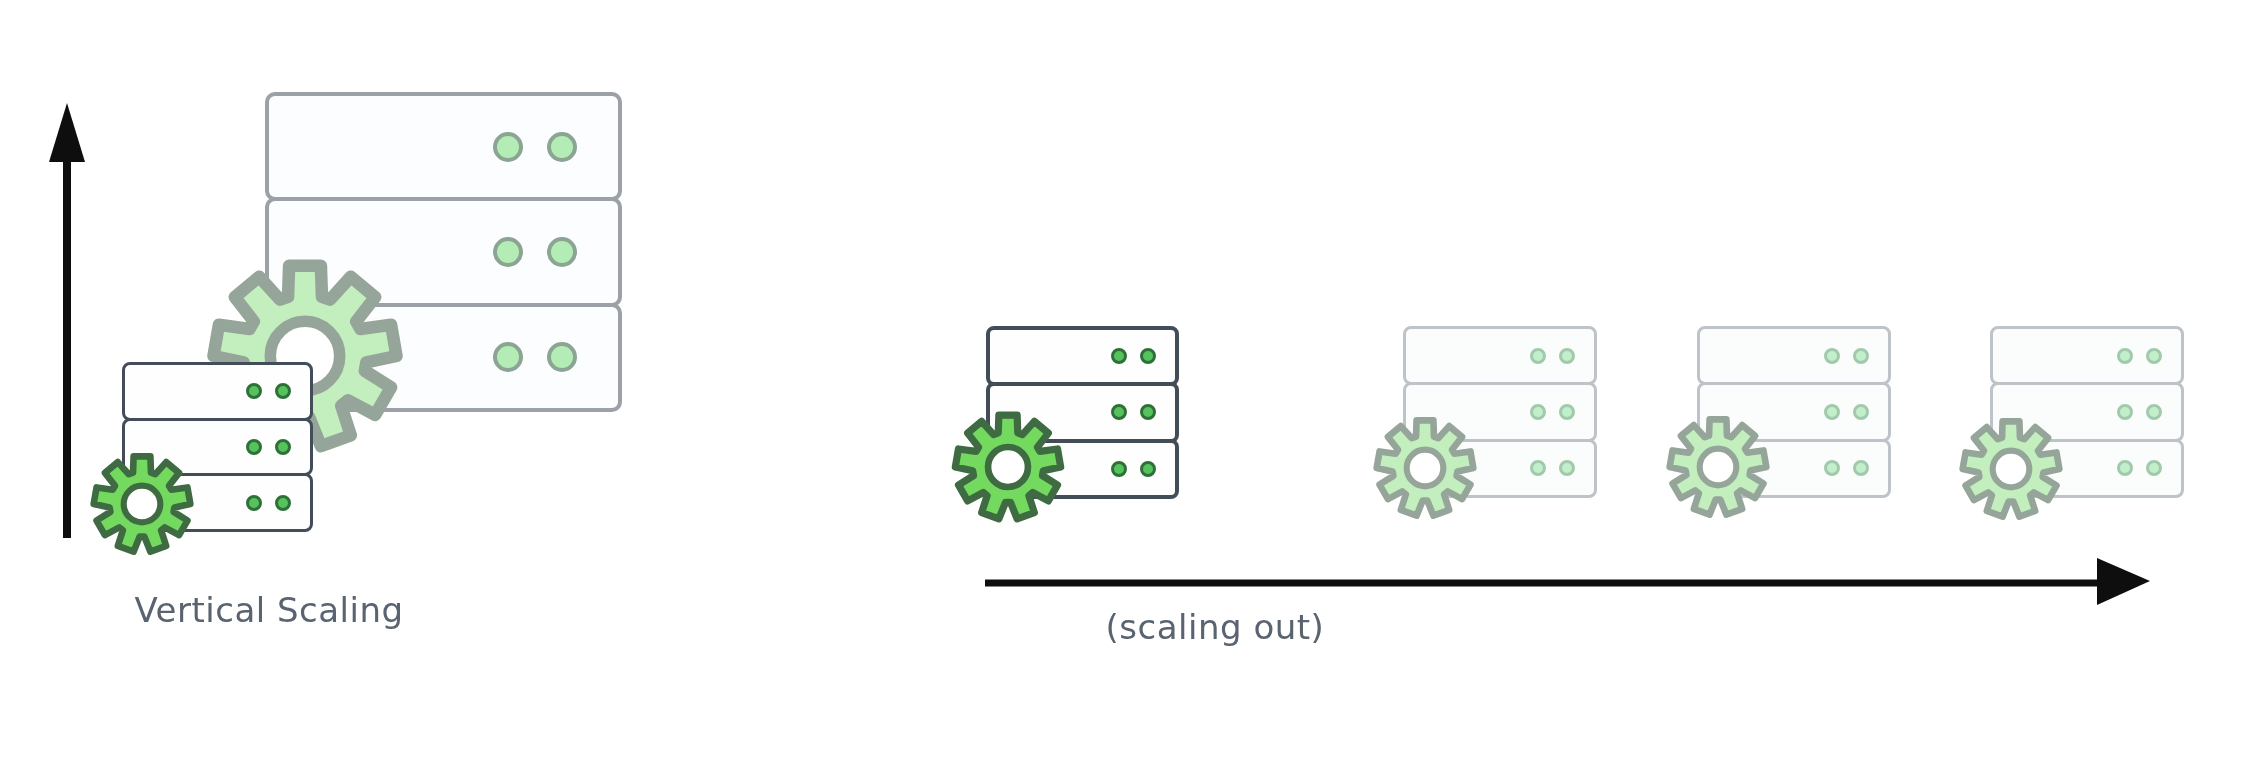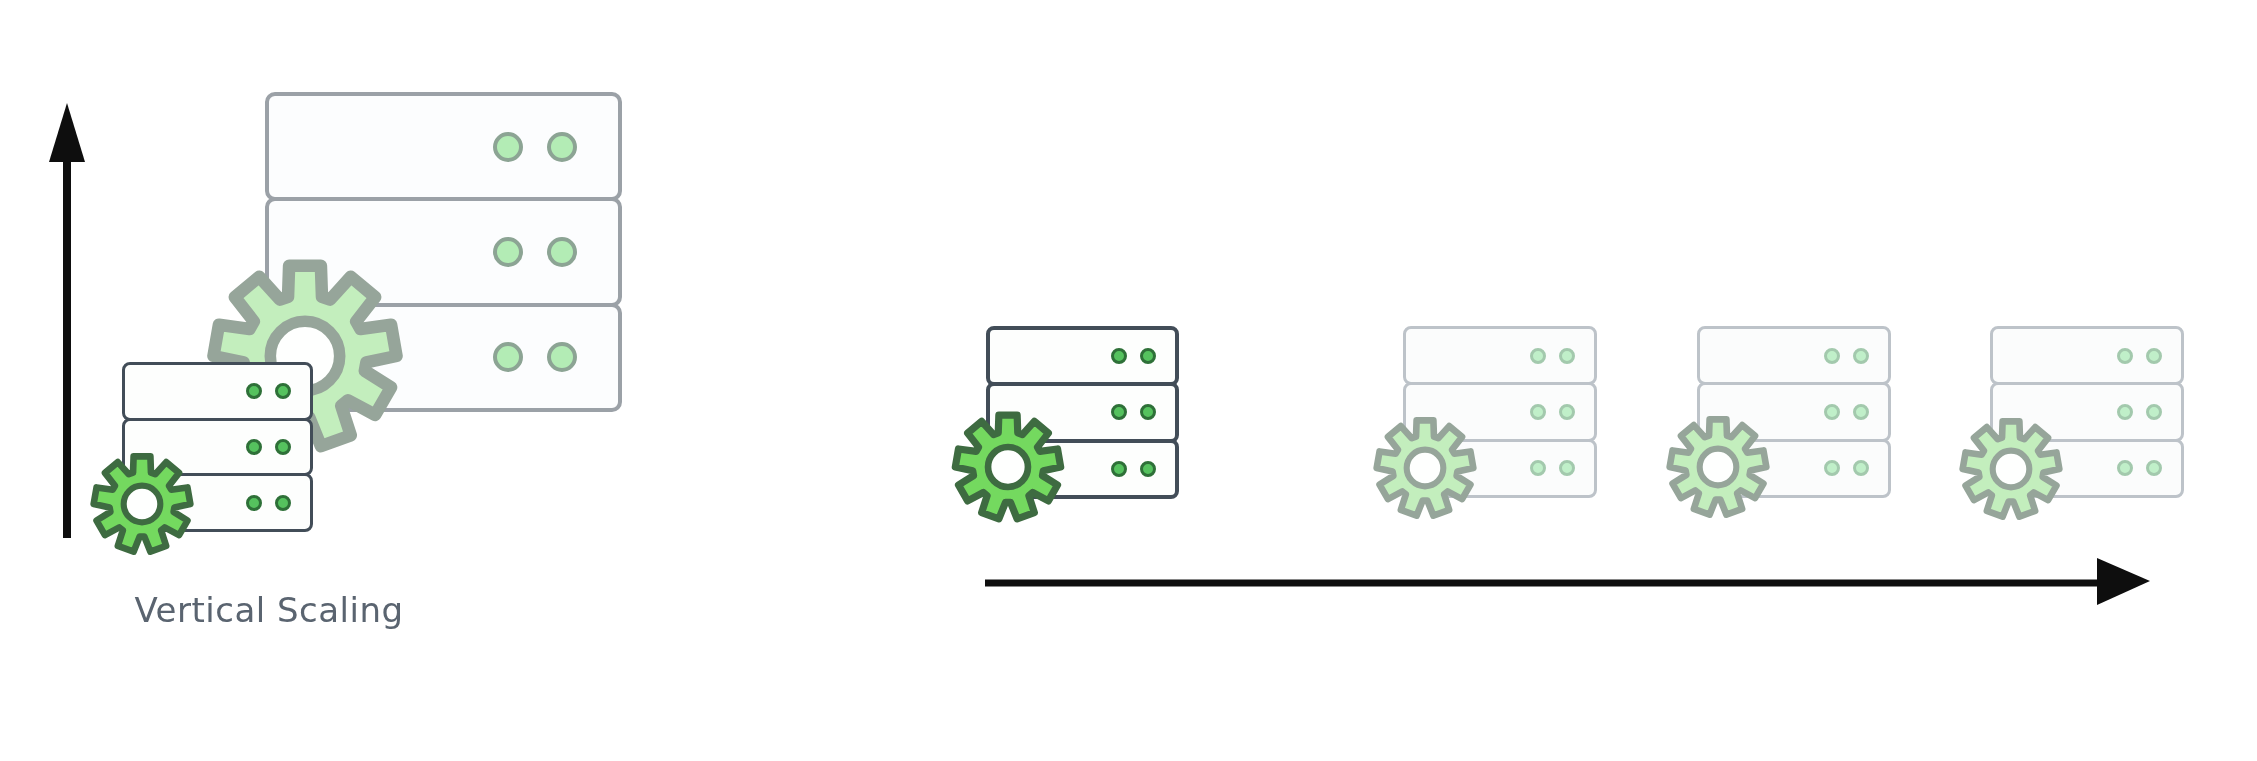--- a/index.html
+++ b/index.html
@@ -204,16 +204,17 @@
       <use class="body" href="#gearbody"></use>
         <circle class="hole" r="36"></circle>
     </svg>
 
     <svg class="layer" style="left:960px;top:545px" width="1220" height="75" viewBox="0 0 1220 75">
       <line class="arrow-line h" x1="25" y1="38" x2="1145" y2="38"></line>
       <polygon class="arrow-head" points="1137,13 1190,36 1137,60"></polygon>
     </svg>
 
     <div class="caption right">
+      <div>(scaling out)</div>
     </div>
   </section>
 
 </div>
 
 </body></html>

